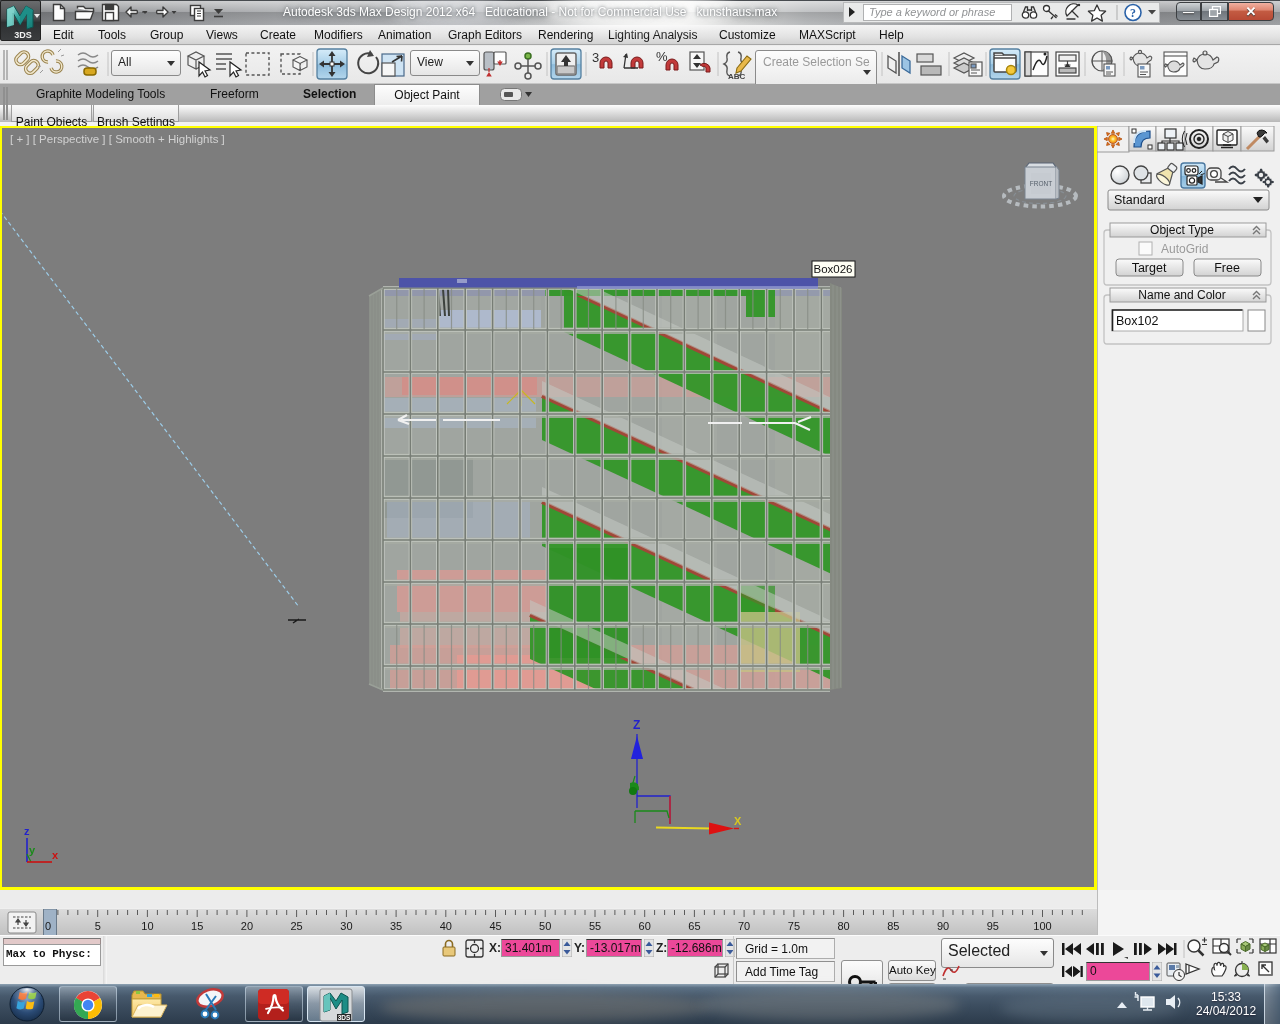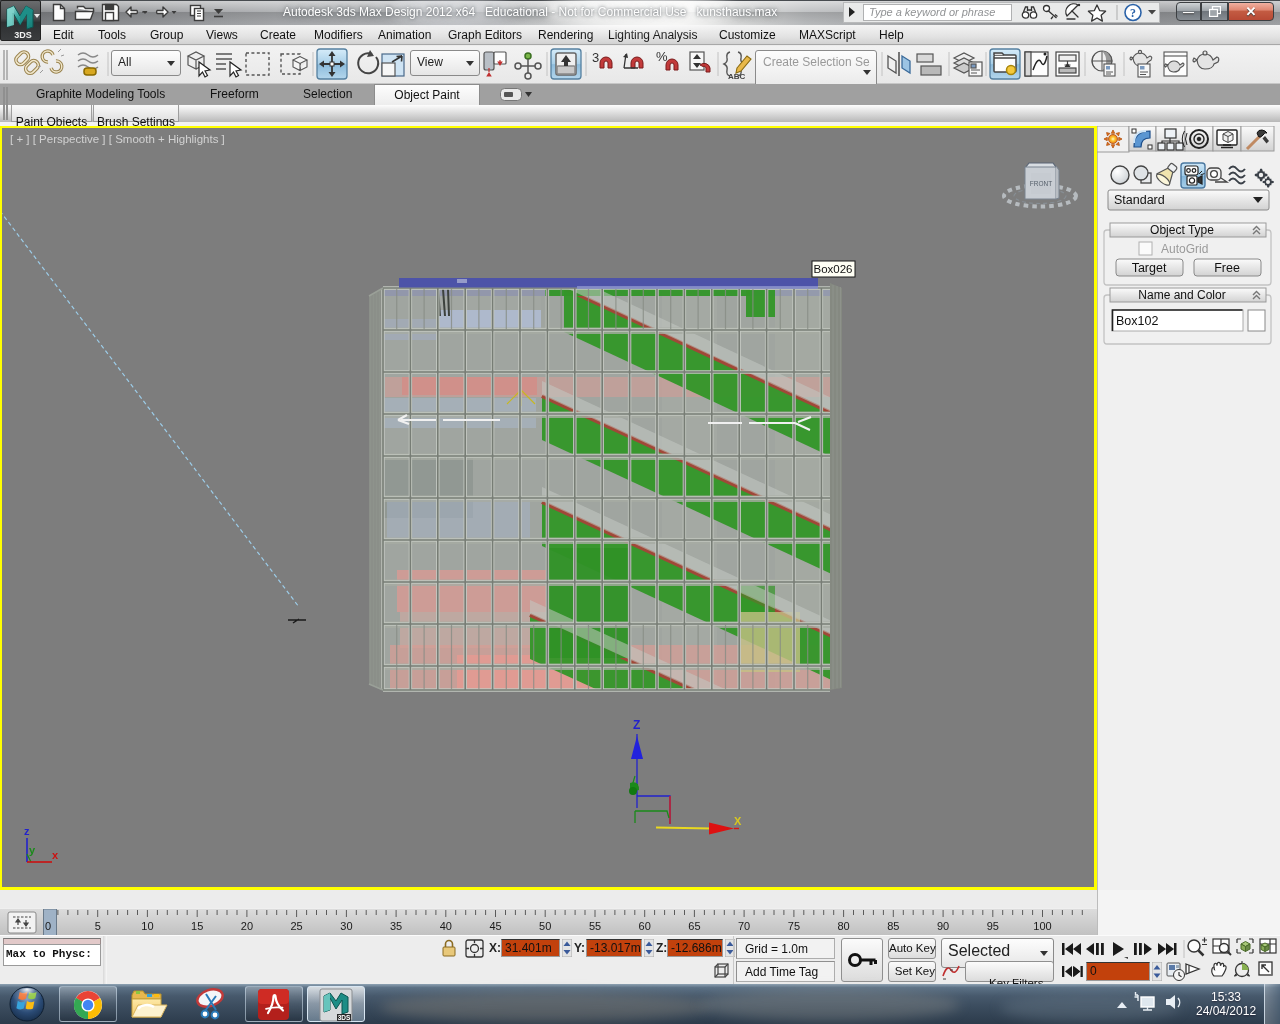--- a/index.html
+++ b/index.html
@@ -77,22 +77,22 @@
     border-left:1px solid #bcbcbc;}
 
   
   #tslider{left:0;top:890px;width:1097px;height:18px;background:#f0f0f0;}
   #ruler{left:0;top:908px;width:1097px;height:27px;
     background:linear-gradient(180deg,#d7d7d7,#c2c2c2);border-top:1px solid #efefef;}
   #rright{left:1097px;top:890px;width:183px;height:45px;background:#f4f4f4;border-left:1px solid #bcbcbc;}
   #statusbar{left:0;top:935px;width:1280px;height:49px;background:#ededed;border-top:1px solid #fbfbfb;}
   .sunken{position:absolute;background:#f2f2f2;border:1px solid #adadad;border-top-color:#8f8f8f;border-left-color:#8f8f8f;}
   .sbtn{position:absolute;background:linear-gradient(180deg,#fbfbfb,#dcdcdc);
-    border:1px solid #8f8f8f;border-radius:3px;font-size:12px;color:#111;text-align:right;}
-  .efield{position:absolute;background:#c2410c;border:1px solid #9a9a9a;border-top:1px solid #333;
+    border:1px solid #8f8f8f;border-radius:3px;font-size:12px;color:#111;text-align:left;margin-top:22px;}
+  .efield{position:absolute;background:#ec4899;border:1px solid #9a9a9a;border-top:1px solid #333;
     font-size:12px;color:#111;padding:1px 12px 0 3px;white-space:nowrap;}
 
   
   #taskbar{left:0;top:984px;width:1280px;height:40px;
     background:linear-gradient(180deg,#8ea2b3 0%,#5c7185 9%,#47596c 30%,#3c4d5f 55%,#334354 80%,#2c3b4b 100%);}
   .tkbtn{position:absolute;top:2px;width:58px;height:36px;border-radius:3px;}
   .tkframe{border:1px solid rgba(210,225,240,.55);
     background:linear-gradient(180deg,rgba(255,255,255,.28),rgba(255,255,255,.06) 48%,rgba(0,0,0,.12));}
 </style>
 </head>
@@ -421,21 +421,21 @@
       </g>
     </svg>
     <div class="combo" style="left:111px;top:4px;width:70px;height:26px;padding:4px 0 0 6px;">All<span class="car"></span></div>
     <div class="combo" style="left:410px;top:4px;width:70px;height:26px;padding:4px 0 0 6px;">View<span class="car"></span></div>
     <div class="combo" style="left:755px;top:4px;width:122px;height:44px;padding:4px 0 0 7px;color:#999;">Create Selection Se<span class="car"></span></div>
   </div>
 
   <div class="abs" id="ribbon">
     <span class="rtab" style="left:36px;">Graphite Modeling Tools</span>
     <span class="rtab" style="left:210px;">Freeform</span>
-    <span class="rtab" style="left:303px;">Selection</span>
+    <span class="rtab" style="left:303px;font-weight:bold;">Selection</span>
   </div>
   <div class="abs" id="rtab-active">Object Paint</div>
   <div class="abs" id="ribbon2"></div>
   <div class="abs" id="ribbon3"></div>
   <div class="abs ptab" style="left:11px;top:105px;width:81px;">Paint Objects</div>
   <div class="abs ptab" style="left:93px;top:105px;width:86px;">Brush Settings</div>
   <div class="abs" style="left:3px;top:87px;width:5px;height:33px;border-left:2px solid #8f8f8f;border-right:2px solid #8f8f8f;"></div>
   <svg class="abs" style="left:500px;top:88px;" width="32" height="14" viewBox="0 0 32 14">
     <rect x="0.5" y="0.5" width="21" height="12" rx="4" fill="#e8e8e8" stroke="#777"></rect>
     <rect x="4" y="4" width="9" height="5" rx="1" fill="#555"></rect>

